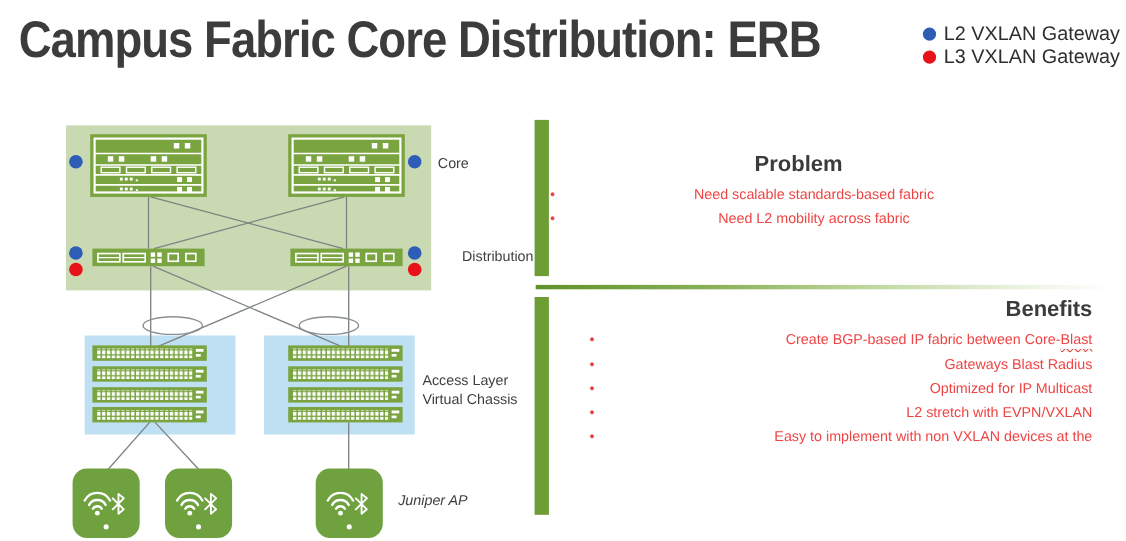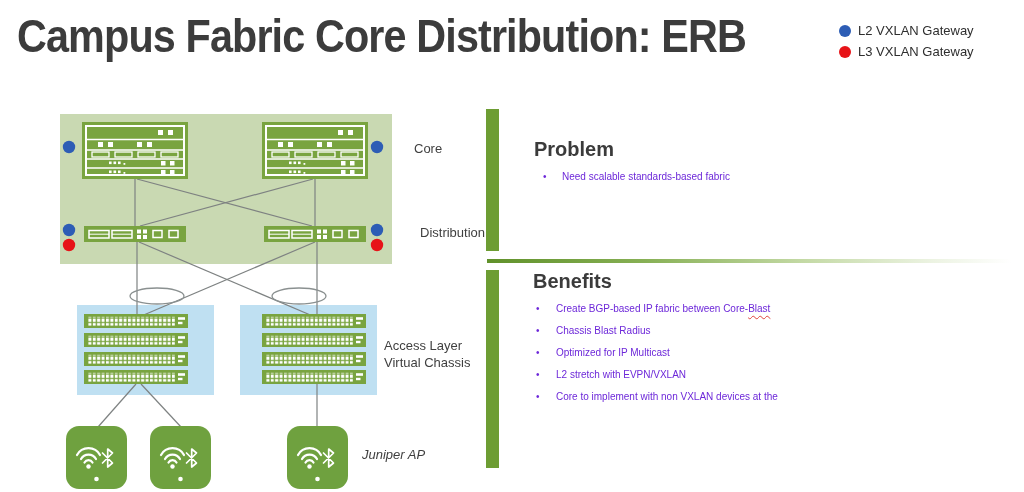--- a/index.html
+++ b/index.html
@@ -15,48 +15,48 @@
     font-size:47px;font-weight:bold;letter-spacing:-1px;color:#3c3c3c;
     transform:scaleX(0.88);transform-origin:left top;
   }
 
   
   .legend{position:absolute;left:839px;top:20px;}
   .legend-row{display:flex;align-items:center;gap:7px;height:21px;}
   .dot{width:12px;height:12px;border-radius:50%;flex:0 0 auto;}
   .dot-blue{background:#2d5db5;}
   .dot-red{background:#e71318;}
-  .legend-label{font-size:13px;color:#2e2e2e;}
+  .legend-label{font-size:18px;color:#2e2e2e;}
 
   
   .diagram{position:absolute;left:0;top:0;width:490px;height:492px;}
   .diagram-svg{position:absolute;left:0;top:0;}
   .dlabel{position:absolute;font-size:13px;color:#3f3f3f;line-height:17px;white-space:nowrap;}
-  .lbl-core{left:398px;top:140px;margin-left:16px;}
+  .lbl-core{left:398px;top:140px;}
   .lbl-dist{left:420px;top:224px;}
   .lbl-access{left:384px;top:337px;}
   .lbl-ap{left:362px;top:446px;font-style:italic;}
 
   
   .vbar{position:absolute;left:486px;width:13px;background:#6d9d33;}
   .vbar-problem{top:109px;height:142px;}
   .vbar-benefits{top:270px;height:198px;}
 
   .divider{
     position:absolute;left:487px;top:259px;width:524px;height:3.5px;
     background:linear-gradient(to right,#60912a 0%,#87b055 30%,#c3d9a4 60%,#ecf3e2 85%,rgba(255,255,255,0) 100%);
   }
 
   .section-heading{margin:0;font-size:20px;font-weight:bold;color:#3b3b3b;}
-  .content-problem{position:absolute;left:534px;top:138px;width:470px;}
-  .content-benefits{position:absolute;left:533px;top:270px;width:460px;}
+  .content-problem{position:absolute;left:491px;top:138px;width:470px;text-align:center;}
+  .content-benefits{position:absolute;left:533px;top:270px;width:460px;text-align:right;}
 
   ul.bullets{margin:5px 0 0 0;padding:0;list-style:none;}
   ul.bullets li{
-    position:relative;font-size:10px;color:#6d28d9;line-height:22px;
+    position:relative;font-size:13px;color:#ef4444;line-height:22px;
   }
   .content-problem li{padding-left:28px;}
   .content-problem li::before{content:"\2022";position:absolute;left:9px;}
   .content-benefits li{padding-left:23px;line-height:21.5px;}
   .content-benefits li::before{content:"\2022";position:absolute;left:3px;}
   .line2{display:block;}
   .wavy{
     text-decoration-line:underline;text-decoration-style:wavy;
     text-decoration-color:#e0433c;text-decoration-thickness:1px;text-underline-offset:3px;
   }
@@ -209,32 +209,33 @@
       <span>Virtual Chassis</span>
     </div>
     <div class="dlabel lbl-ap">Juniper AP</div>
   </div>
 
   <div class="vbar vbar-problem"></div>
   <div class="content-problem">
     <h2 class="section-heading">Problem</h2>
     <ul class="bullets">
       <li>Need scalable standards-based fabric</li>
+      <li>Need L2 mobility across fabric</li>
     </ul>
   </div>
 
   <div class="divider"></div>
 
   <div class="vbar vbar-benefits"></div>
   <div class="content-benefits">
     <h2 class="section-heading">Benefits</h2>
     <ul class="bullets">
       <li><span>Create BGP-based IP fabric between Core-</span><span class="wavy">Blast</span></li>
-      <li>Chassis Blast Radius</li>
+      <li>Gateways Blast Radius</li>
       <li>Optimized for IP Multicast</li>
       <li>L2 stretch with EVPN/VXLAN</li>
       <li>
-        <span>Core to implement with non VXLAN devices at the</span>
+        <span>Easy to implement with non VXLAN devices at the</span>
       </li>
     </ul>
   </div>
 
 </div>
 
 </body></html>

